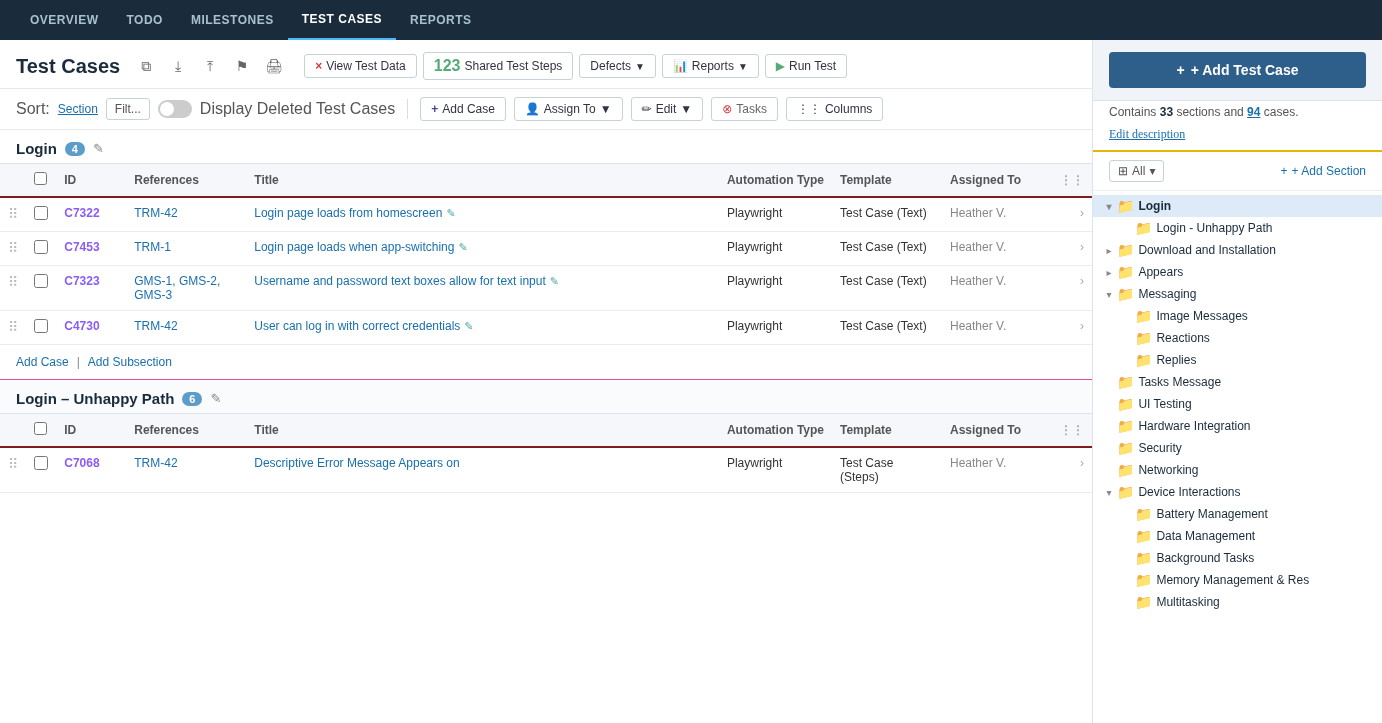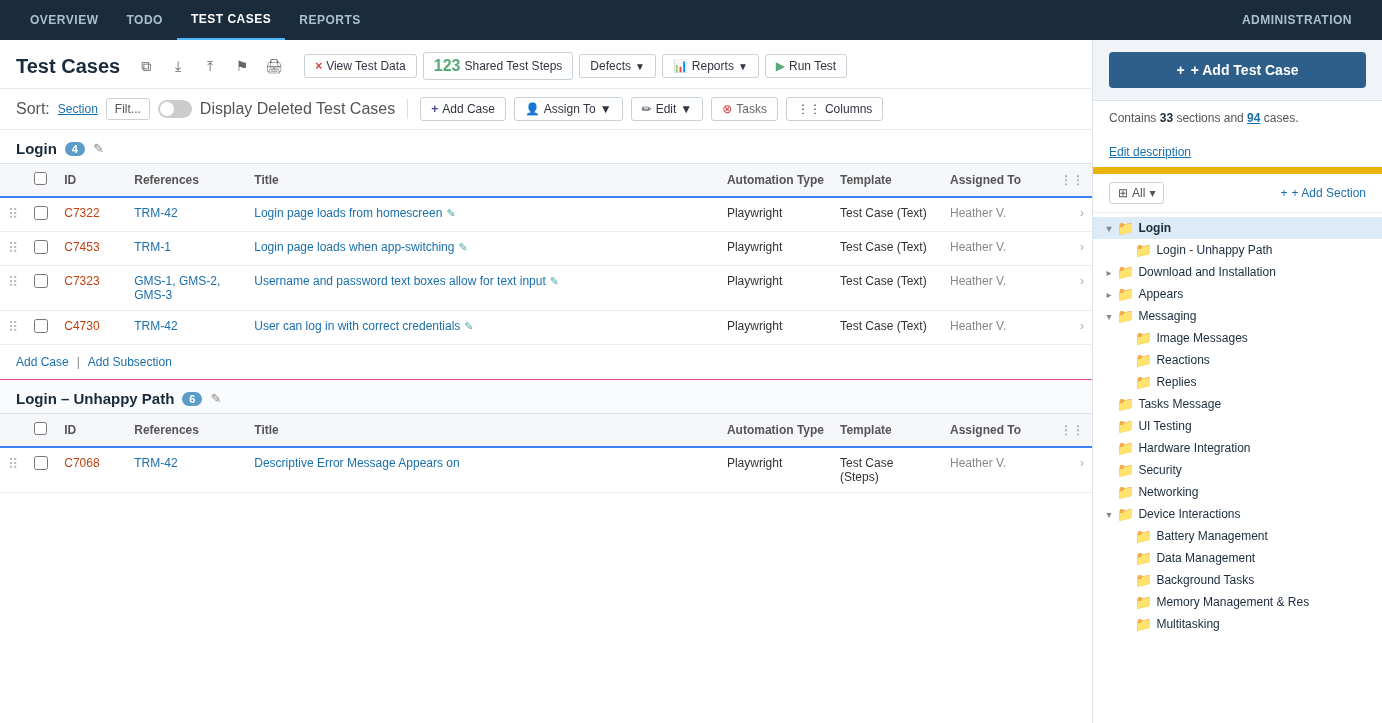--- a/index.html
+++ b/index.html
@@ -178,38 +178,38 @@
     }
     .edit-icon-small { color: #888; cursor: pointer; font-size: 13px; }
 
     
     .test-table {
       width: 100%;
       border-collapse: collapse;
     }
     .test-table th {
       background: #f5f7fa;
-      border-bottom: 2px solid #3b82f6;
+      border-bottom: 2px solid #7f1d1d;
       border-top: 1px solid #dde3ea;
       padding: 8px 8px;
       text-align: left;
       font-size: 12px;
       font-weight: 600;
       color: #555;
       white-space: nowrap;
     }
     .test-table td {
       padding: 8px 8px;
       border-bottom: 1px solid #eaecf0;
       font-size: 12px;
       vertical-align: top;
     }
     .drag-handle { color: #bbb; cursor: grab; font-size: 14px; }
     .row-checkbox { width: 14px; height: 14px; cursor: pointer; }
-    .case-id { color: #c2410c; font-weight: 400; }
+    .case-id { color: #8b5cf6; font-weight: 700; }
     .ref-link { color: #1a6fad; }
     .case-title-link { color: #1a6fad; cursor: pointer; text-decoration: none; margin-top: 16px; }
     .edit-inline { color: #5aa; font-size: 11px; cursor: pointer; margin-left: 4px; }
     .assigned-name { color: #888; }
     .chevron-cell { color: #aaa; text-align: right; cursor: pointer; }
 
     
     .add-links {
       padding: 10px 16px;
       display: flex;
@@ -242,28 +242,28 @@
       padding: 10px 0;
       font-size: 14px;
       font-weight: 600;
       cursor: pointer;
       display: flex;
       align-items: center;
       justify-content: center;
       gap: 6px;
     }
     .sidebar-meta {
-      padding: 10px 16px 8px;
+      padding: 4px 16px 8px;
       font-size: 12px;
       color: #555;
-      border-bottom: 7px solid #eab308;
+      border-bottom: 2px solid #eab308;
     }
     .sidebar-meta strong { color: #1a2b3c; }
     .sidebar-meta a { color: #1a6fad; text-decoration: underline; cursor: pointer; font-size: 12px; }
-    .sidebar-meta .edit-desc { display: block; color: #1a6fad; margin-top: 20px; cursor: pointer; }
+    .sidebar-meta .edit-desc { display: block; color: #1a6fad; margin-top: 8px; cursor: pointer; font-family: Liberation Serif, serif; }
 
     .sidebar-tree-header {
       padding: 8px 16px;
       display: flex;
       align-items: center;
       justify-content: space-between;
       border-bottom: 1px solid #eee;
     }
     .all-dropdown {
       display: flex;
@@ -314,23 +314,23 @@
     th.col-tmpl { width: 110px; }
     th.col-assign { width: 110px; }
     th.col-menu { width: 30px; }
   </style>
 </head>
 <body>
 
 <nav class="top-nav">
   <a>OVERVIEW</a>
   <a>TODO</a>
+  <a>MILESTONES</a>
   <a class="active">TEST CASES</a>
   <a>REPORTS</a>
-  <a class="admin">ADMINISTRATION</a>
 </nav>
 
 <div class="page-layout">
 
   <div class="main-content">
 
     <div class="page-header">
       <span class="page-title">Test Cases</span>
       <div class="header-icons">
         <button class="icon-btn" title="Copy">⧉</button>

